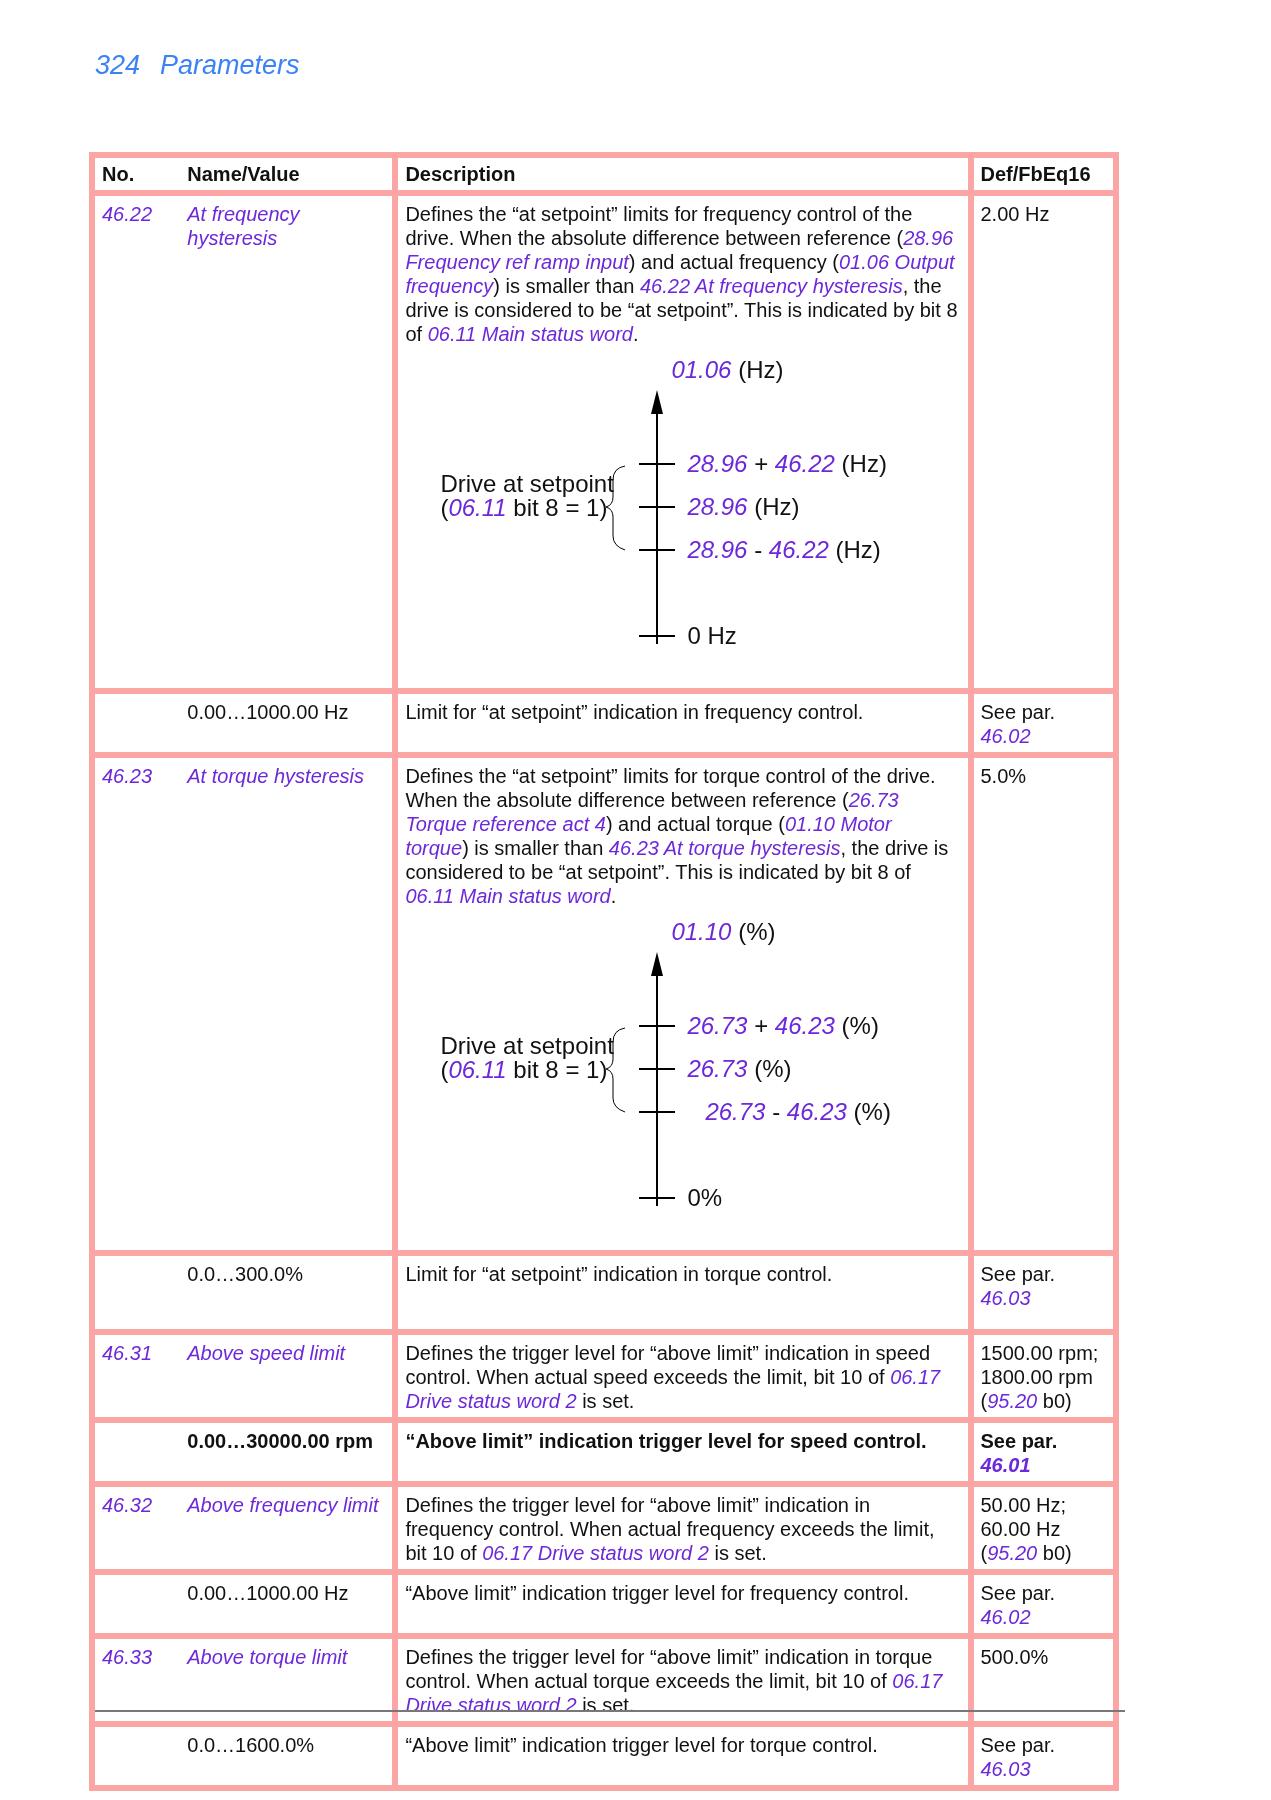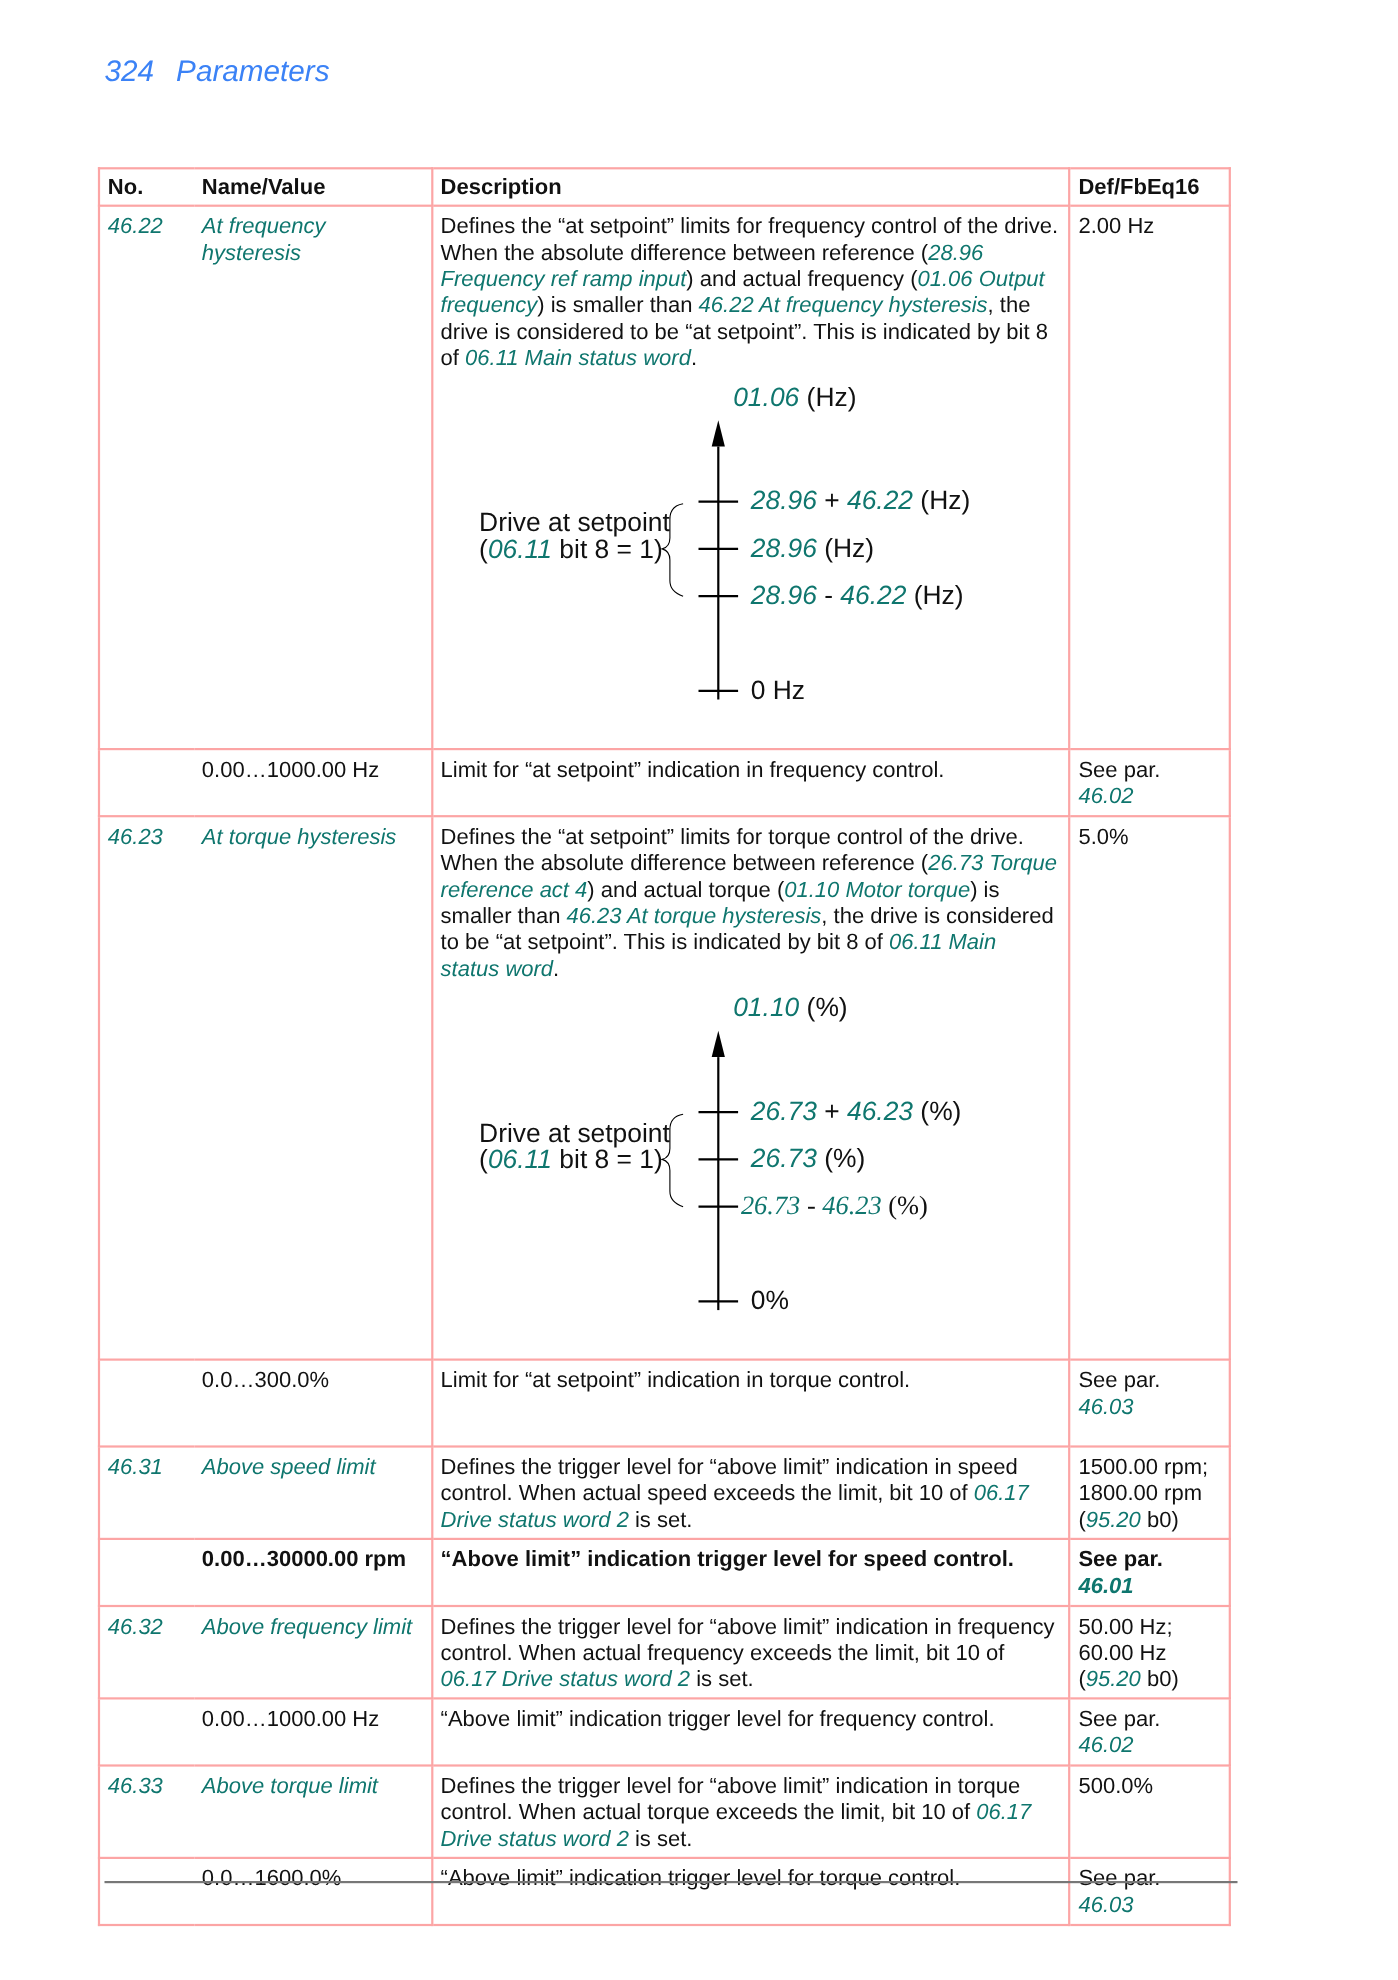--- a/index.html
+++ b/index.html
@@ -2,26 +2,26 @@
 <html><head>
 <meta charset="utf-8">
 <style>
   html, body { margin:0; padding:0; background:#fff; }
   body { width:1271px; height:1800px; position:relative; overflow:hidden;
          font-family:"Liberation Sans", sans-serif; color:#111; }
   .page-header { position:absolute; left:95px; top:50px; font-size:27px; font-style:italic; color:#3b82f6; }
   .page-header .num { margin-right:20px; }
   table.params { position:absolute; left:89px; top:152px; width:1030px; border-collapse:collapse;
                  font-size:20px; line-height:24px; }
-  table.params td, table.params th { border:2px solid #fca5a5; vertical-align:top; padding:6px 7px 4px 7px; text-align:left;margin-left:12px; }
+  table.params td, table.params th { border:6px solid #fca5a5; vertical-align:top; padding:6px 7px 4px 7px; text-align:left;margin-left:12px; }
   table.params th { font-weight:bold; height:24px; padding-top:4px; padding-bottom:4px; }
   table.params .c-no { border-right:none; width:72px; }
   table.params .c-name { border-left:none; width:200px; }
   table.params tr.sub .c-no, table.params tr.sub .c-name { }
-  .lnk { color:#0f766e; font-style:italic; }
+  .lnk { color:#6d28d9; font-style:italic; }
   .desc-text { margin:0; }
   .diagram { position:relative; height:330px; margin-top:8px; }
   .diagram svg { position:absolute; left:0; top:0; }
   .dlabel { position:absolute; white-space:nowrap; font-size:24px; }
   .footer-line { position:absolute; left:95px; top:1710px; width:1030px; height:0; border-top:2px solid #777; }
   tr.r-4622 td { height:445px; }
   tr.r-4623 td { height:453px; }
 </style>
 </head>
 <body>
@@ -95,21 +95,21 @@
           <polygon points="246,60 258,60 252,36" fill="#000"></polygon>
           <line x1="234" y1="110" x2="270" y2="110" stroke="#000" stroke-width="2"></line>
           <line x1="234" y1="153" x2="270" y2="153" stroke="#000" stroke-width="2"></line>
           <line x1="234" y1="196" x2="270" y2="196" stroke="#000" stroke-width="2"></line>
           <line x1="234" y1="282" x2="270" y2="282" stroke="#000" stroke-width="2"></line>
           <path d="M 220 112 Q 208 114 208 126 L 208 143 Q 208 151 201 153 Q 208 155 208 163 L 208 182 Q 208 192 220 196" fill="none" stroke="#000" stroke-width="1"></path>
         </svg>
         <div class="dlabel" style="left:266px; top:4px;"><span class="lnk">01.10</span> <span>(%)</span></div>
         <div class="dlabel" style="left:282px; top:98px;"><span class="lnk">26.73</span> <span>+</span> <span class="lnk">46.23</span> <span>(%)</span></div>
         <div class="dlabel" style="left:282px; top:141px;"><span class="lnk">26.73</span> <span>(%)</span></div>
-        <div class="dlabel" style="left:273px; top:184px;font-family:Liberation Serif, serif;"><span class="lnk">26.73</span> <span>-</span> <span class="lnk">46.23</span> <span>(%)</span></div>
+        <div class="dlabel" style="left:300px; top:184px;"><span class="lnk">26.73</span> <span>-</span> <span class="lnk">46.23</span> <span>(%)</span></div>
         <div class="dlabel" style="left:282px; top:270px;">0%</div>
         <div class="dlabel" style="left:35px; top:118px; text-align:right; width:160px;">
           <div>Drive at setpoint</div>
           <div><span>(</span><span class="lnk">06.11</span><span> bit 8 = 1)</span></div>
         </div>
       </div>
     </td>
     <td>5.0%</td>
   </tr>
 

